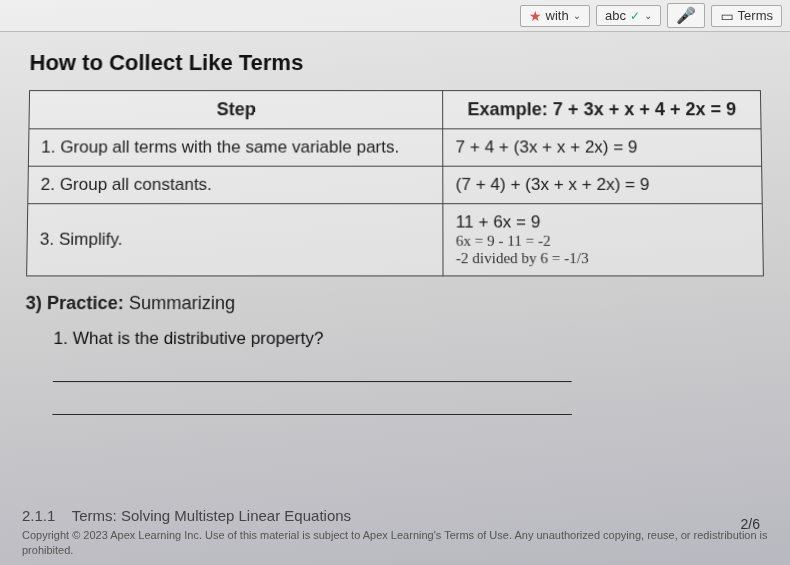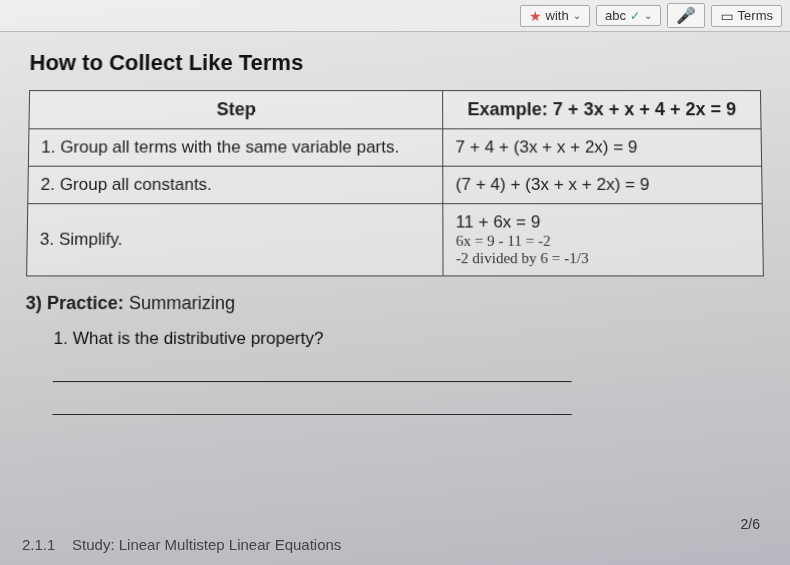--- a/index.html
+++ b/index.html
@@ -164,15 +164,16 @@
   <div class="blank-line"></div>
   <div class="blank-line"></div>
 </div>
 
 <div class="page-num">2/6</div>
 
 <div class="footer">
   <div class="lesson">
     <span>2.1.1</span>
     &nbsp;&nbsp;
-    <span>Study: Linear Multistep Linear Equations</span>
+    <span>Terms: Solving Multistep Linear Equations</span>
   </div>
+  <div class="copyright">Copyright © 2023 Apex Learning Inc. Use of this material is subject to Apex Learning's Terms of Use. Any unauthorized copying, reuse, or redistribution is prohibited.</div>
 </div>
 
 </body></html>

